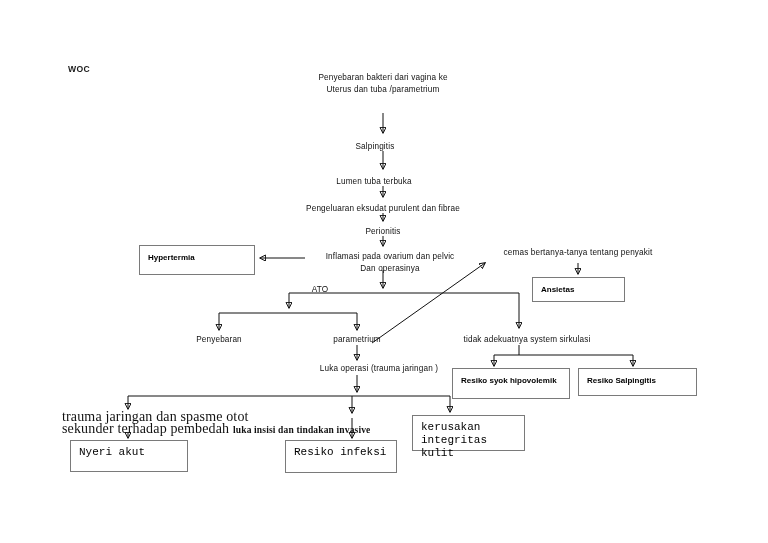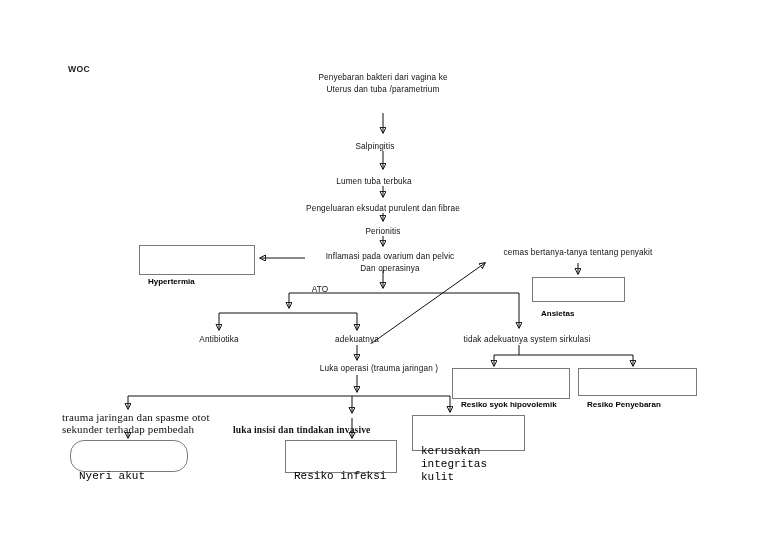--- a/index.html
+++ b/index.html
@@ -43,21 +43,20 @@
     box-sizing: border-box;
     background: #ffffff;
   }
   .box .boxlabel {
     position: absolute;
     left: 8px;
     top: 5px;
     font-size: 8.4px;
     line-height: 13px;
     white-space: pre-line;
-    margin-top: 24px;
   }
   .box.sans .boxlabel { font-family: "Liberation Sans", sans-serif; font-weight: bold; font-size: 8px; }
   .box.serif .boxlabel { font-family: Liberation Mono, monospace; font-weight: normal; font-size: 11px; }
   svg.lines {
     position: absolute;
     left: 0; top: 0;
     width: 768px;
     height: 543px;
     pointer-events: none;
   }
@@ -134,58 +133,58 @@
     <span>Perionitis</span>
   </div>
   <div class="node center" style="left:383px; top:251px;margin-left:7px;">
     <span style="white-space:pre-line;">Inflamasi pada ovarium dan pelvic
 Dan operasinya</span>
   </div>
   <div class="node center" style="left:320px; top:284px;">
     <span>ATO</span>
   </div>
   <div class="node center" style="left:219px; top:334px;">
-    <span>Antibiotika</span>
+    <span>Penyebaran</span>
   </div>
   <div class="node center" style="left:357px; top:334px;">
-    <span>adekuatnya</span>
+    <span>parametrium</span>
   </div>
   <div class="node center" style="left:379px; top:363px;">
     <span>Luka operasi (trauma jaringan )</span>
   </div>
   <div class="node center" style="left:578px; top:247px;">
     <span>cemas bertanya-tanya tentang penyakit</span>
   </div>
   <div class="node center" style="left:527px; top:334px;">
     <span>tidak adekuatnya system sirkulasi</span>
   </div>
-  <div class="node" style="left:62px; top:411px; font-family:'Liberation Serif',serif; font-size:11px; line-height:12px;">
+  <div class="node" style="left:62px; top:411px; font-family:'Liberation Serif',serif; font-size:14px; line-height:12px;">
     <span style="white-space:pre-line;">trauma jaringan dan spasme otot
 sekunder terhadap pembedah</span>
   </div>
   <div class="node" style="left:233px; top:424px; font-family:'Liberation Serif',serif; font-size:9.5px; line-height:12px;font-weight:bold;">
     <span>luka insisi  dan tindakan invasive</span>
   </div>
 
   <div class="box sans" style="left:139px; top:245px; width:116px; height:30px;">
     <span class="boxlabel">Hypertermia</span>
   </div>
   <div class="box sans" style="left:532px; top:277px; width:93px; height:25px;">
     <span class="boxlabel">Ansietas</span>
   </div>
   <div class="box sans" style="left:452px; top:368px; width:118px; height:31px;">
     <span class="boxlabel">Resiko syok hipovolemik</span>
   </div>
   <div class="box sans" style="left:578px; top:368px; width:119px; height:28px;">
-    <span class="boxlabel">Resiko Penyebaran</span>
+    <span class="boxlabel">Resiko Salpingitis</span>
   </div>
   <div class="box serif" style="left:412px; top:415px; width:113px; height:36px;">
     <span class="boxlabel">kerusakan integritas
 kulit</span>
   </div>
-  <div class="box serif" style="left:70px; top:440px; width:118px; height:32px;border-radius:14px;">
+  <div class="box serif" style="left:70px; top:440px; width:118px; height:32px;">
     <span class="boxlabel">Nyeri akut</span>
   </div>
   <div class="box serif" style="left:285px; top:440px; width:112px; height:33px;padding-left:37px;">
     <span class="boxlabel">Resiko infeksi</span>
   </div>
 
 </div>
 
 </body></html>

